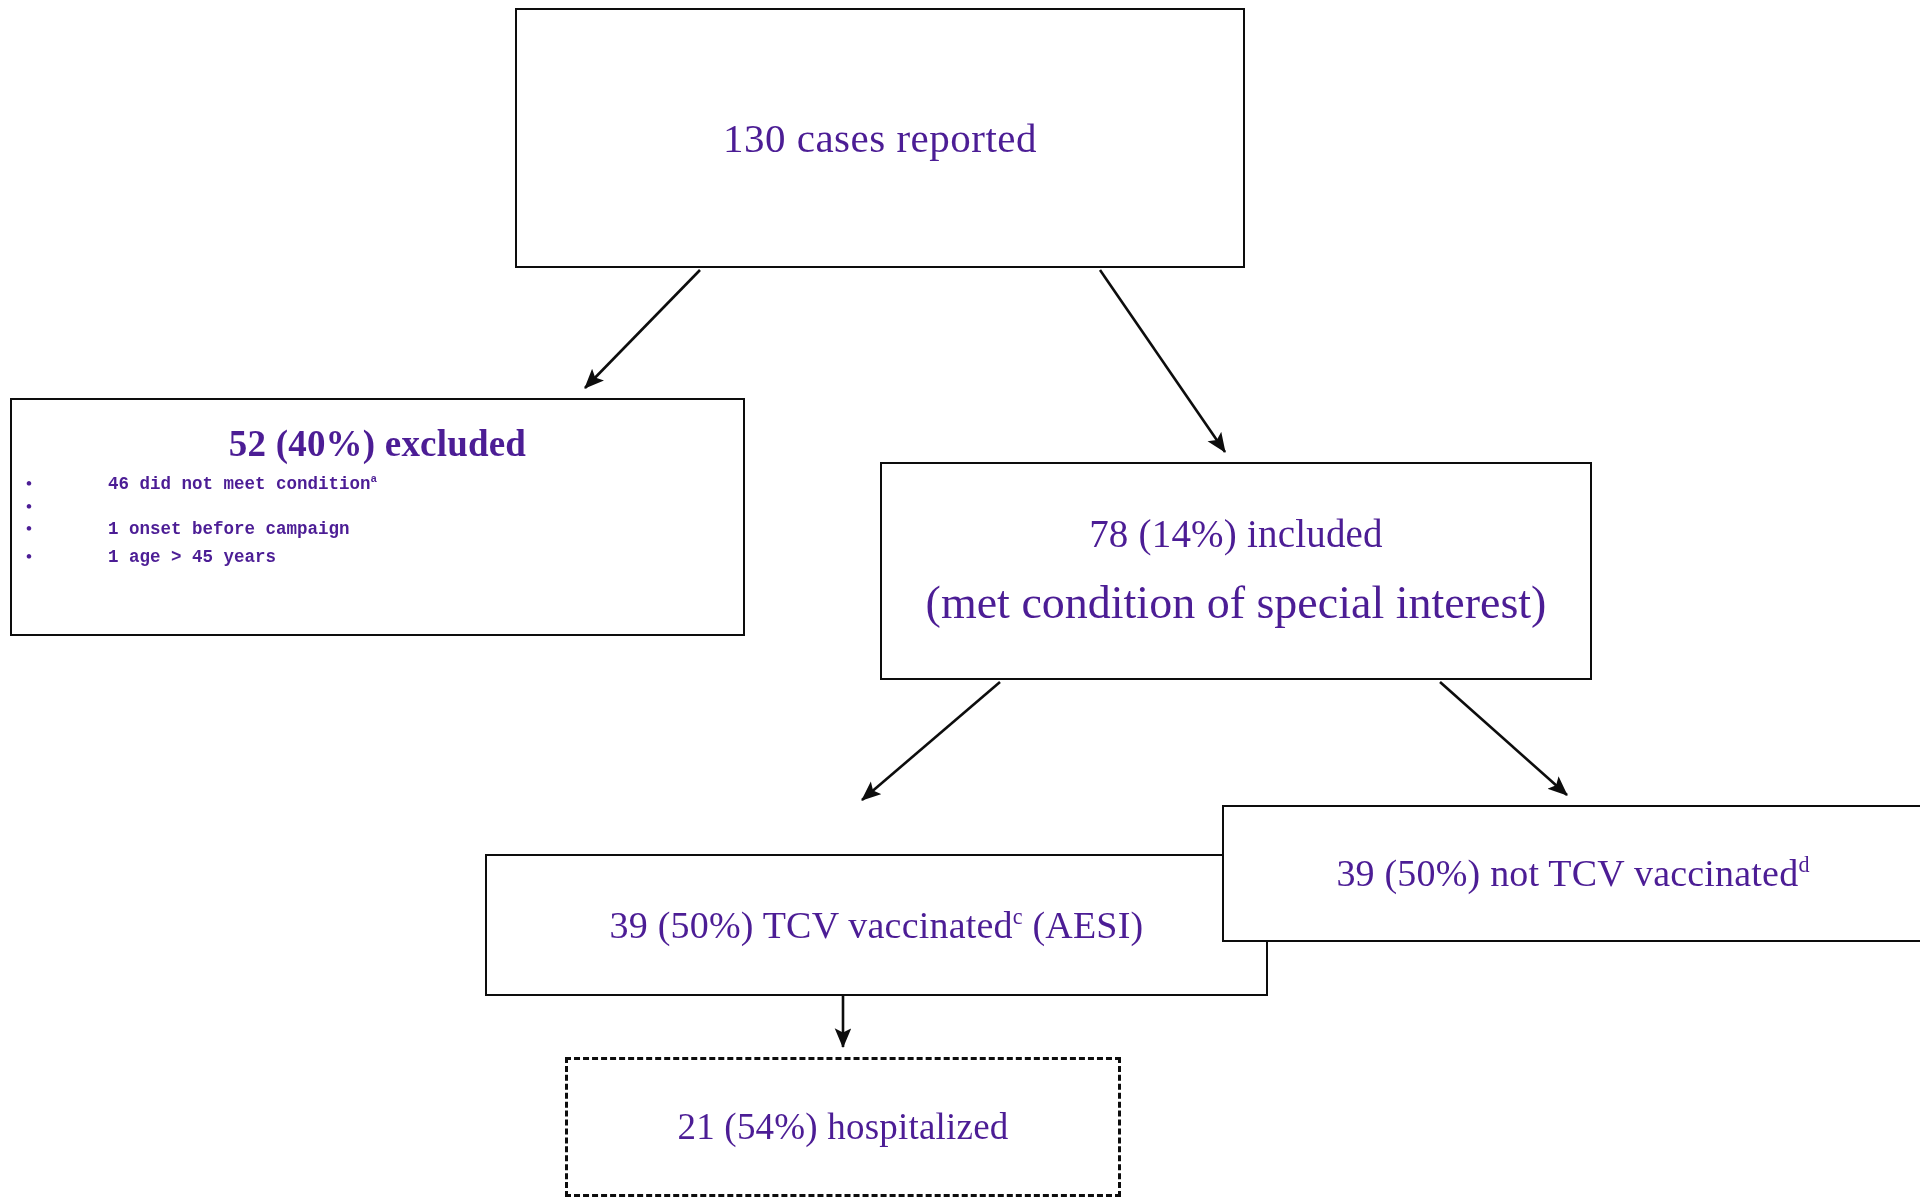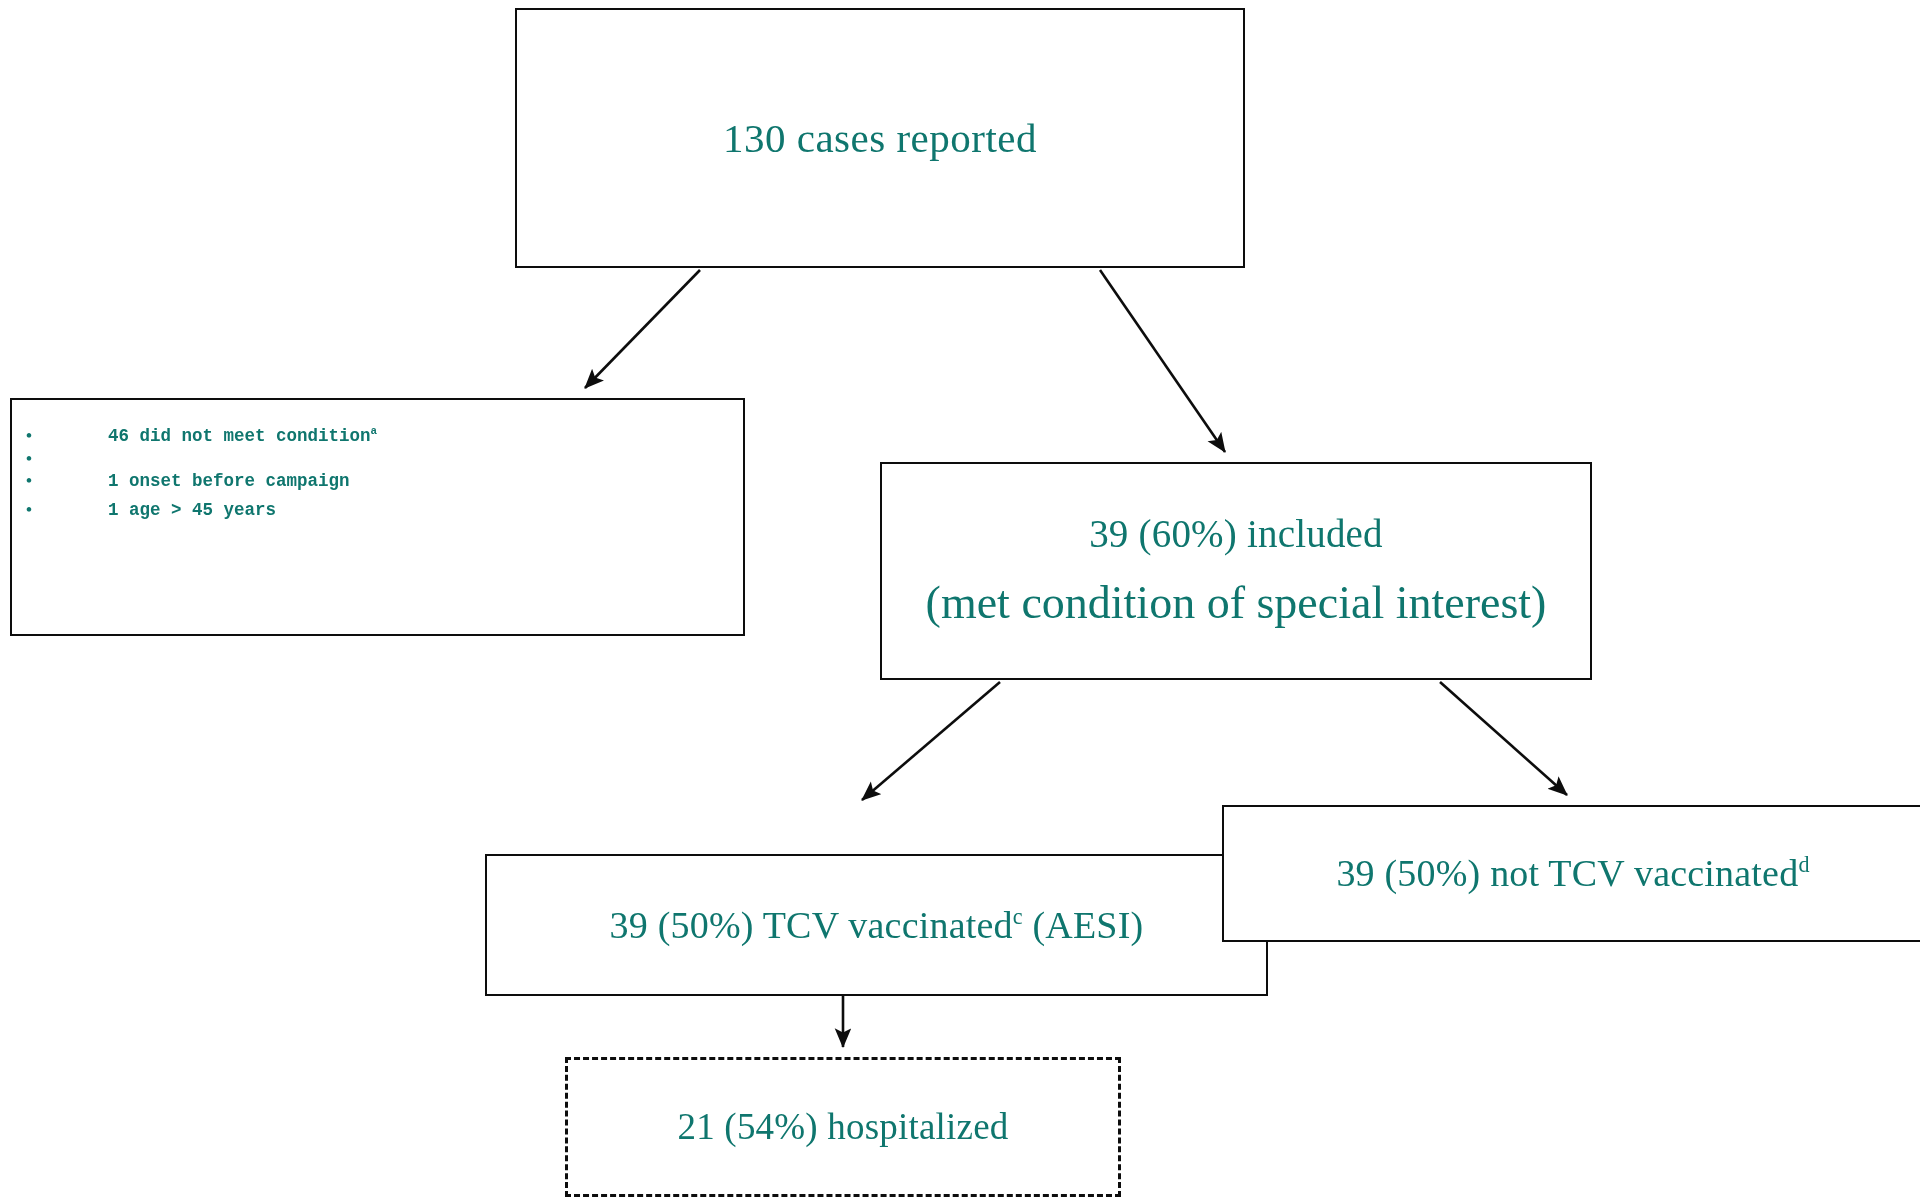--- a/index.html
+++ b/index.html
@@ -7,21 +7,21 @@
     margin: 0;
     padding: 0;
     background: #ffffff;
   }
   #canvas {
     position: relative;
     width: 1920px;
     height: 1204px;
     background: #ffffff;
     font-family: "Liberation Serif", "DejaVu Serif", serif;
-    color: #0f766e;
+    color: #4c1d95;
     overflow: hidden;
   }
   #arrow-layer {
     position: absolute;
     left: 0;
     top: 0;
     width: 1920px;
     height: 1204px;
     pointer-events: none;
   }
@@ -173,41 +173,42 @@
     <line x1="1440" y1="682" x2="1567" y2="795" stroke="#0d0d0d" stroke-width="2.6" marker-end="url(#arrowhead)"></line>
 
     <line x1="843" y1="954" x2="843" y2="1047" stroke="#0d0d0d" stroke-width="2.6" marker-end="url(#arrowhead)"></line>
   </svg>
 
   <div class="node" id="node-reported">
     <div class="node-title">130 cases reported</div>
   </div>
 
   <div class="node" id="node-excluded">
+    <div class="node-title">52 (40%) excluded</div>
     <ul class="bullet-list">
       <li class="bullet-item">
         <span class="bullet-dot">•</span>
         <span class="bullet-text"><span>46 did not meet condition</span><sup>a</sup></span>
       </li>
       <li class="bullet-item">
         <span class="bullet-dot">•</span>
       </li>
       <li class="bullet-item">
         <span class="bullet-dot">•</span>
         <span class="bullet-text"><span>1 onset before campaign</span><sup></sup></span>
       </li>
       <li class="bullet-item">
         <span class="bullet-dot">•</span>
         <span class="bullet-text"><span>1 age &gt; 45 years</span><sup></sup></span>
       </li>
     </ul>
   </div>
 
   <div class="node" id="node-included">
-    <div class="node-title">39 (60%) included</div>
+    <div class="node-title">78 (14%) included</div>
     <div class="node-subtitle">(met condition of special interest)</div>
   </div>
 
   <div class="node" id="node-vaccinated">
     <div class="node-title"><span>39 (50%) TCV vaccinated</span><sup>c</sup><span>  (AESI)</span></div>
   </div>
 
   <div class="node" id="node-notvaccinated">
     <div class="node-title"><span>39 (50%) not TCV vaccinated</span><sup>d</sup><span></span></div>
   </div>

